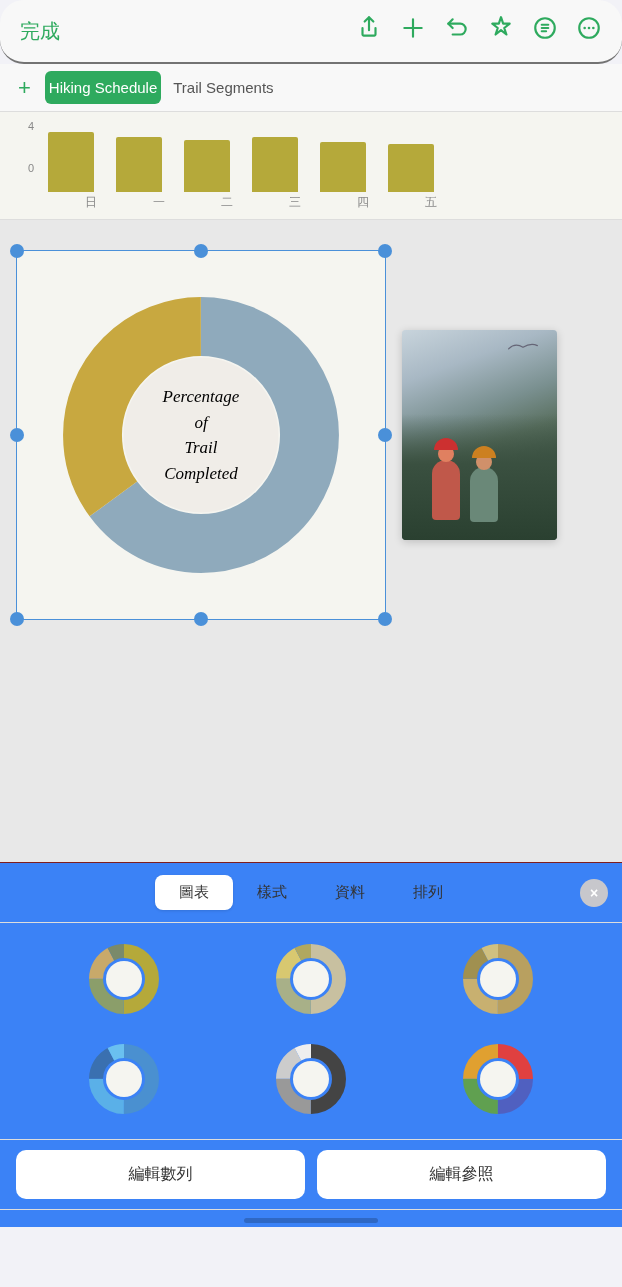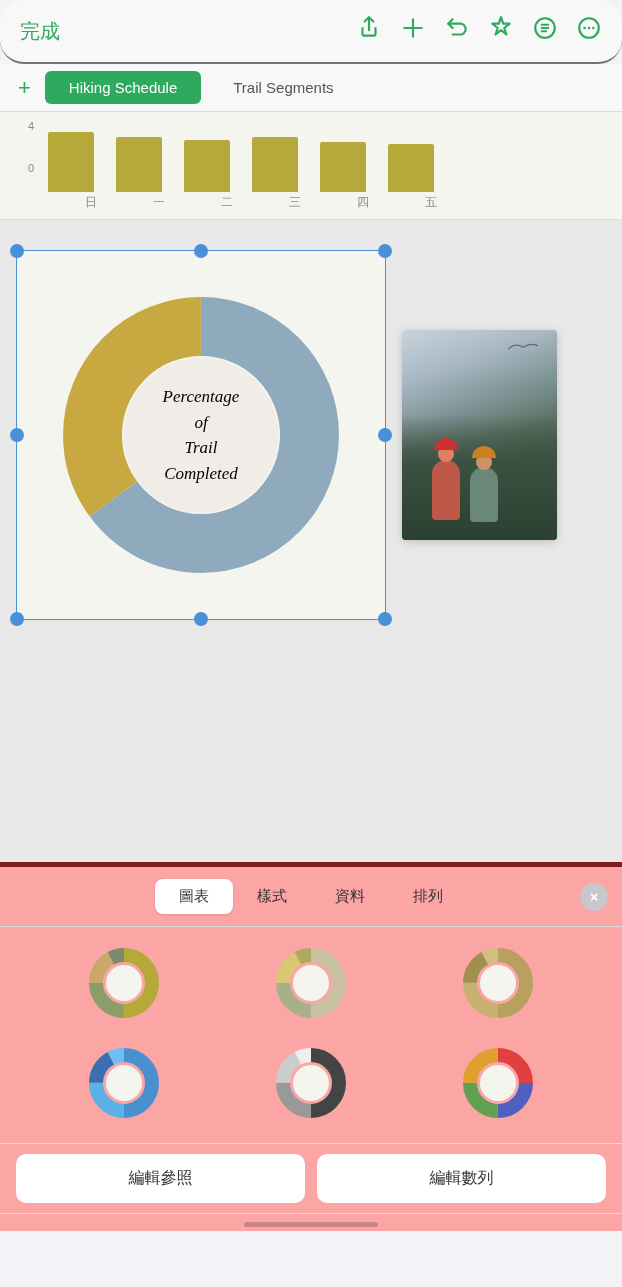--- a/index.html
+++ b/index.html
@@ -65,21 +65,21 @@
     .tab-add-btn {
       color: #2eaa5e;
       font-size: 22px;
       background: none;
       border: none;
       cursor: pointer;
       padding: 0 6px;
       font-weight: 300;
     }
     .tab {
-      padding: 8px 24px;
+      padding: 8px 4px;
       border-radius: 6px;
       font-size: 15px;
       cursor: pointer;
       font-weight: 500;
     }
     .tab.active {
       background: #2eaa5e;
       color: #fff;
     }
     .tab.inactive {
@@ -249,22 +249,22 @@
     .bird-svg {
       position: absolute;
       top: 10px;
       right: 18px;
       width: 32px;
       height: 16px;
     }
 
     
     .bottom-panel {
-      background: #fca5a5;
-      border-top: 5px solid #7f1d1d;
+      background: #3b82f6;
+      border-top: 1px solid #7f1d1d;
       position: relative;
     }
 
     
     .chart-tabs {
       display: flex;
       align-items: center;
       justify-content: center;
       padding: 12px 50px 12px 50px;
       gap: 0;
@@ -612,22 +612,22 @@
         <circle cx="40" cy="40" r="28" fill="none" stroke="#e0a030" stroke-width="14" stroke-dasharray="44 132" stroke-dashoffset="-132" transform="rotate(-90 40 40)"></circle>
         <circle cx="40" cy="40" r="18" fill="#f5f5f0"></circle>
       </svg>
     </div>
 
   </div>
 
   <div class="separator"></div>
 
   <div class="action-row">
+    <button class="action-btn">編輯數列</button>
     <button class="action-btn">編輯參照</button>
-    <button class="action-btn">編輯數列</button>
   </div>
 
   <div class="separator"></div>
 
 
   <div class="home-indicator">
     <div class="home-bar"></div>
   </div>
 
 </div>

